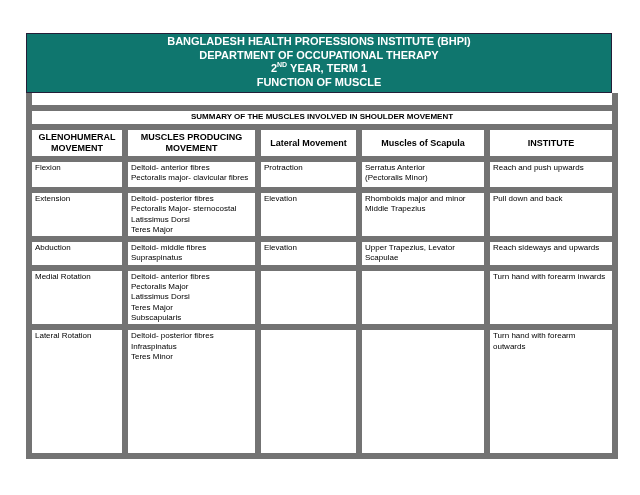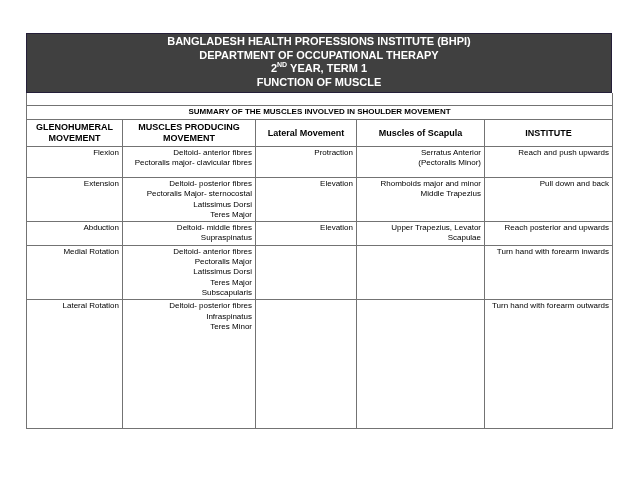--- a/index.html
+++ b/index.html
@@ -10,21 +10,21 @@
     color: #000;
     position: relative;
     overflow: hidden;
   }
   .doc {
     position: absolute;
     left: 26px; top: 33px;
     width: 586px;
   }
   .title-banner {
-    background: #404040;
+    background: #0f766e;
     border: 1px solid #241e38;
     color: #ffffff;
     text-align: center;
     font-weight: bold;
     font-size: 11px;
     line-height: 13.5px;
     height: 57px;
     padding-top: 1px;
     box-sizing: content-box;
   }
@@ -32,21 +32,21 @@
     font-size: 7px;
     vertical-align: super;
     line-height: 0;
   }
   table.muscle-table {
     border-collapse: collapse;
     table-layout: fixed;
     width: 100%;
   }
   table.muscle-table td, table.muscle-table th {
-    border: 1px solid #737373;
+    border: 6px solid #737373;
     vertical-align: top;
     padding: 1px 3px;
     font-size: 8px;
     line-height: 10.3px;
     overflow: hidden;
   }
   tr.spacer-row td {
     border-top: none;
     height: 12px;
     padding: 0;
@@ -62,21 +62,21 @@
   tr.col-header-row th {
     font-weight: bold;
     text-align: center;
     vertical-align: middle;
     font-size: 9px;
     line-height: 11px;
     padding: 2px;
   }
   td.body-cell {
     white-space: pre-line;
-    text-align: right;
+    text-align: left;
     margin-top: 48px;
   }
 </style>
 </head>
 <body>
 
 <div class="doc">
 
   <div class="title-banner">
     <div>BANGLADESH HEALTH PROFESSIONS INSTITUTE (BHPI)</div>
@@ -132,21 +132,21 @@
 Middle Trapezius</td>
       <td class="body-cell">Pull down and back</td>
     </tr>
 
     <tr style="height:22px;">
       <td class="body-cell">Abduction</td>
       <td class="body-cell">Deltoid- middle fibres
 Supraspinatus</td>
       <td class="body-cell">Elevation</td>
       <td class="body-cell">Upper Trapezius, Levator Scapulae</td>
-      <td class="body-cell">Reach posterior and upwards</td>
+      <td class="body-cell">Reach sideways and upwards</td>
     </tr>
 
 
     <tr style="height:52px;">
       <td class="body-cell">Medial Rotation</td>
       <td class="body-cell">Deltoid- anterior fibres
 Pectoralis Major
 Latissimus Dorsi
 Teres Major
 Subscapularis</td>

